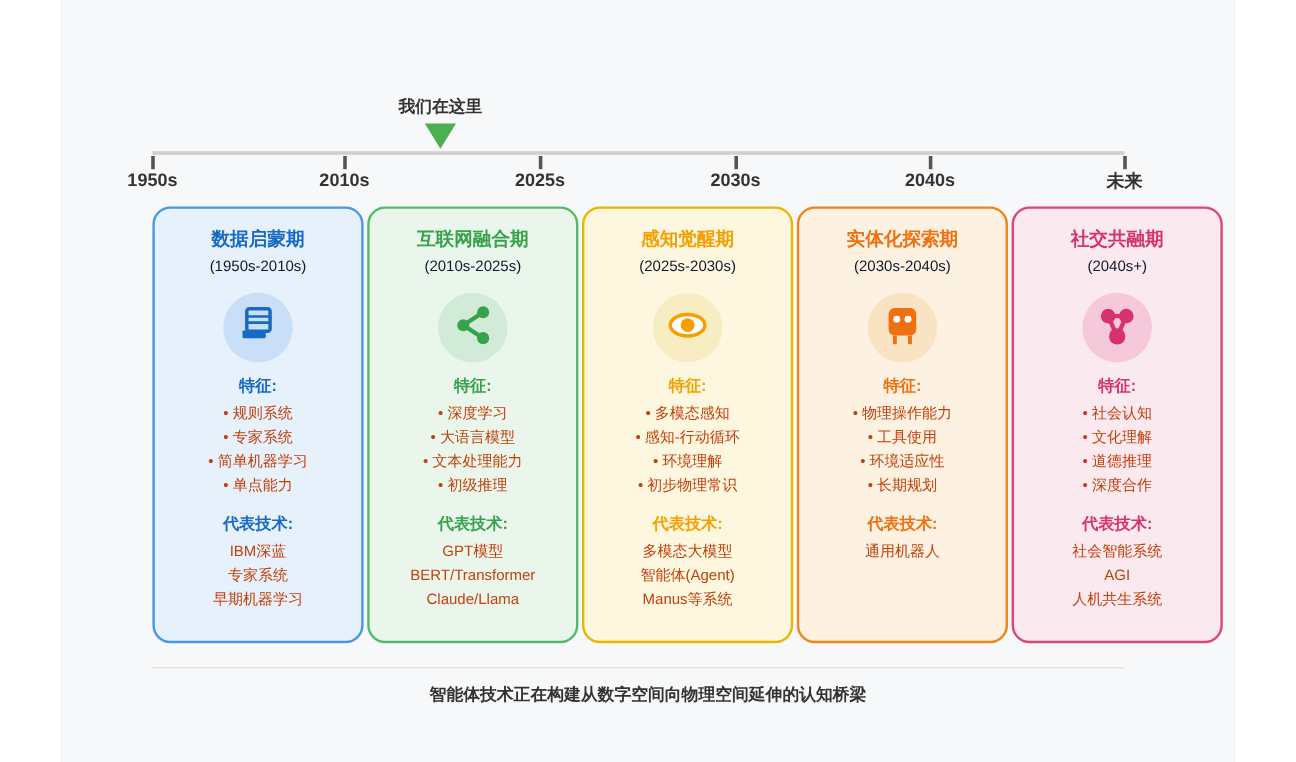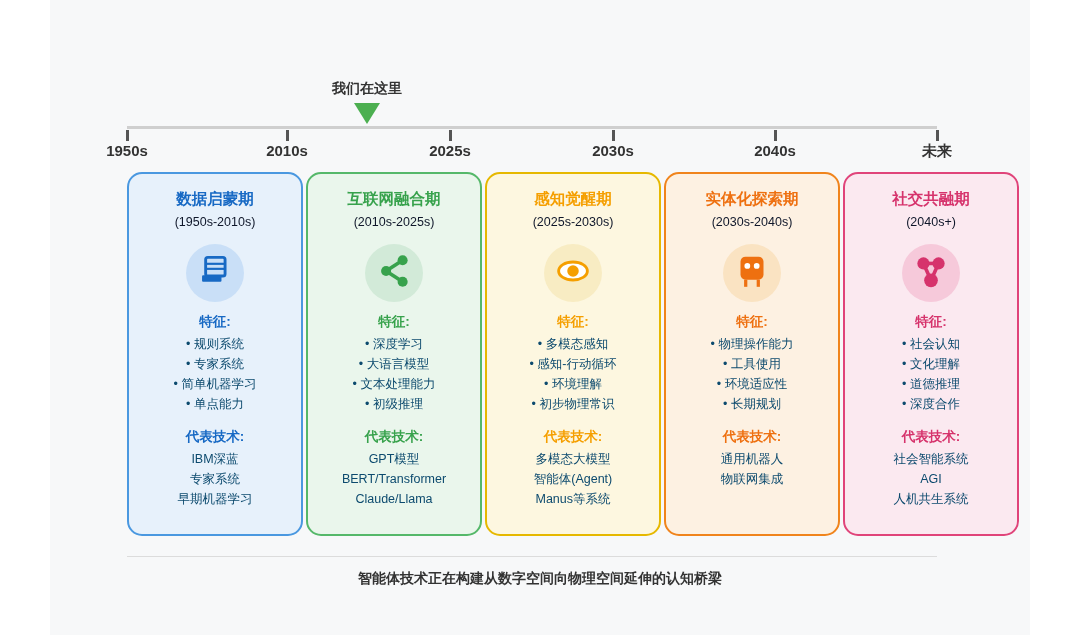--- a/index.html
+++ b/index.html
@@ -26,21 +26,21 @@
            display:flex; gap:3px; }
   .card  { flex:1; border:2px solid var(--border); background:var(--bg);
            border-radius:15px; text-align:center; padding:13px 5px; overflow:hidden; }
   .card-title  { color:var(--accent); font-weight:bold; font-size:15.5px; margin-top:2px; }
   .card-period { color:#0f172a; font-size:12.5px; margin-top:5px; }
   .icon-circle { width:58px; height:58px; border-radius:50%; background:var(--iconbg);
                  margin:15px auto 11px; display:flex; align-items:center; justify-content:center; }
   .icon-circle svg { width:46px; height:46px; color:var(--accent); }
   .section-label { color:var(--accent); font-weight:bold; font-size:13.5px; margin:4px 0 3px; }
   .tech-label    { margin-top:14px; }
-  ul.plain { list-style:none; margin:0; padding:0; font-size:12.5px; color:#0c4a6e; }
+  ul.plain { list-style:none; margin:0; padding:0; font-size:12.5px; color:#c2410c; }
   ul.plain li { line-height:20px; }
   ul.bullets li::before { content:"• "; }
 
   .divider { position:absolute; left:127px; top:556px; width:810px; height:1px; background:#dcdcdc; }
   .footer-note { position:absolute; top:570px; left:0; width:100%; text-align:center;
                  font-size:14px; font-weight:bold; color:#333; }
 </style>
 </head>
 <body>
 
@@ -160,21 +160,20 @@
       <div class="section-label">特征:</div>
       <ul class="plain bullets">
         <li>物理操作能力</li>
         <li>工具使用</li>
         <li>环境适应性</li>
         <li>长期规划</li>
       </ul>
       <div class="section-label tech-label">代表技术:</div>
       <ul class="plain">
         <li>通用机器人</li>
-        <li>物联网集成</li>
       </ul>
     </div>
 
     <div class="card" style="--accent: #d6336c; --border: #e0447a; --bg: #fbe9f0; --iconbg: #f6c9da;">
       <div class="card-title">社交共融期</div>
       <div class="card-period">(2040s+)</div>
       <div class="icon-circle">
         <span><svg viewBox="0 0 64 64">
           <line x1="21.5" y1="21.5" x2="32" y2="45" stroke="currentColor" stroke-width="5"></line>
           <line x1="42.5" y1="21.5" x2="32" y2="45" stroke="currentColor" stroke-width="5"></line>

